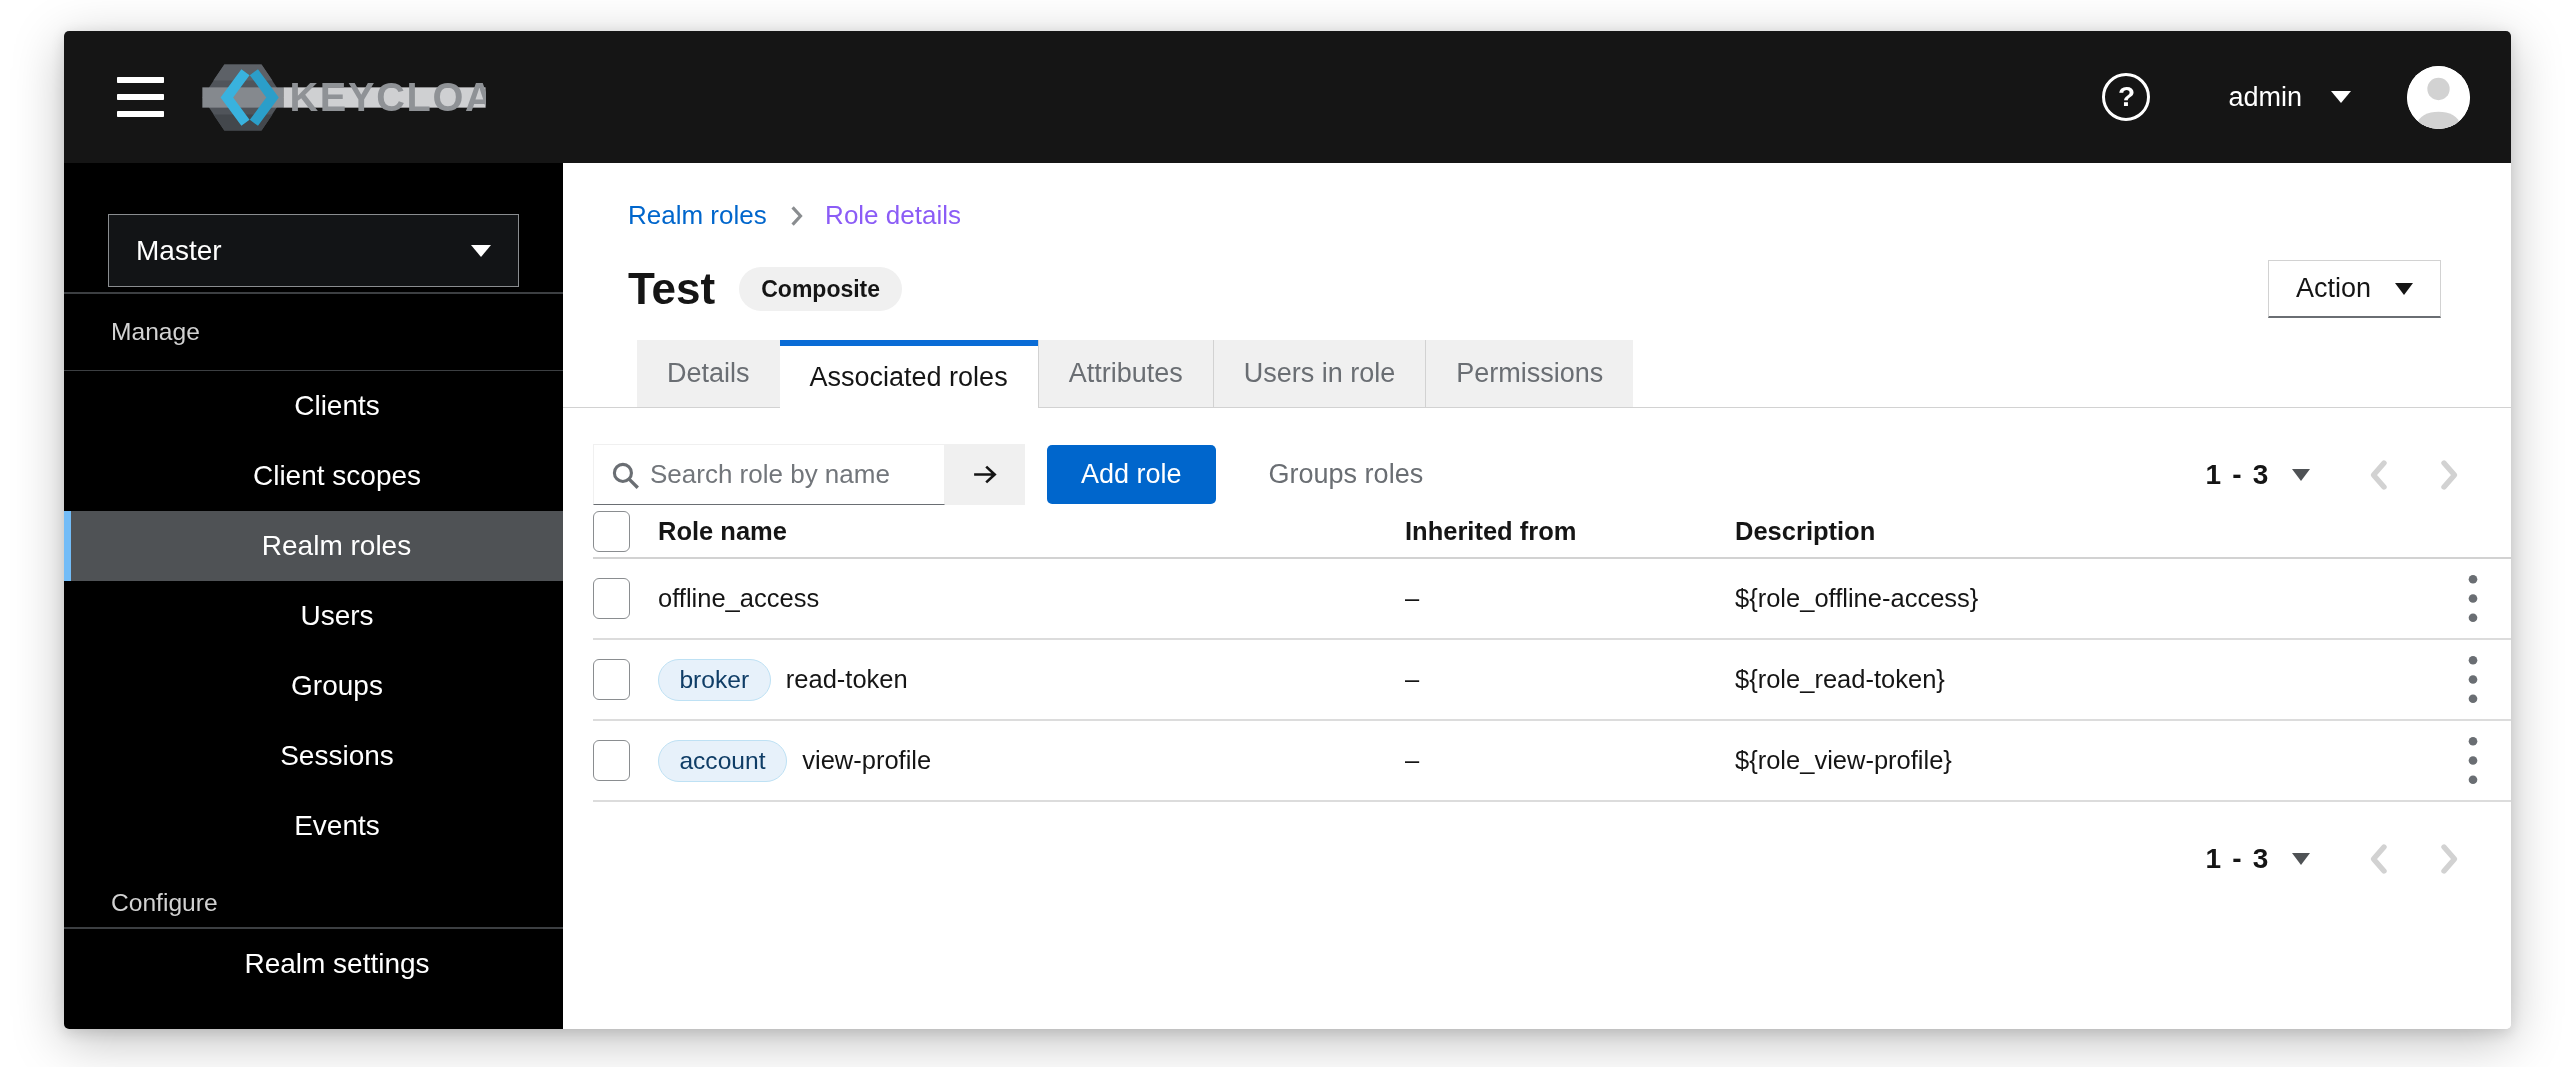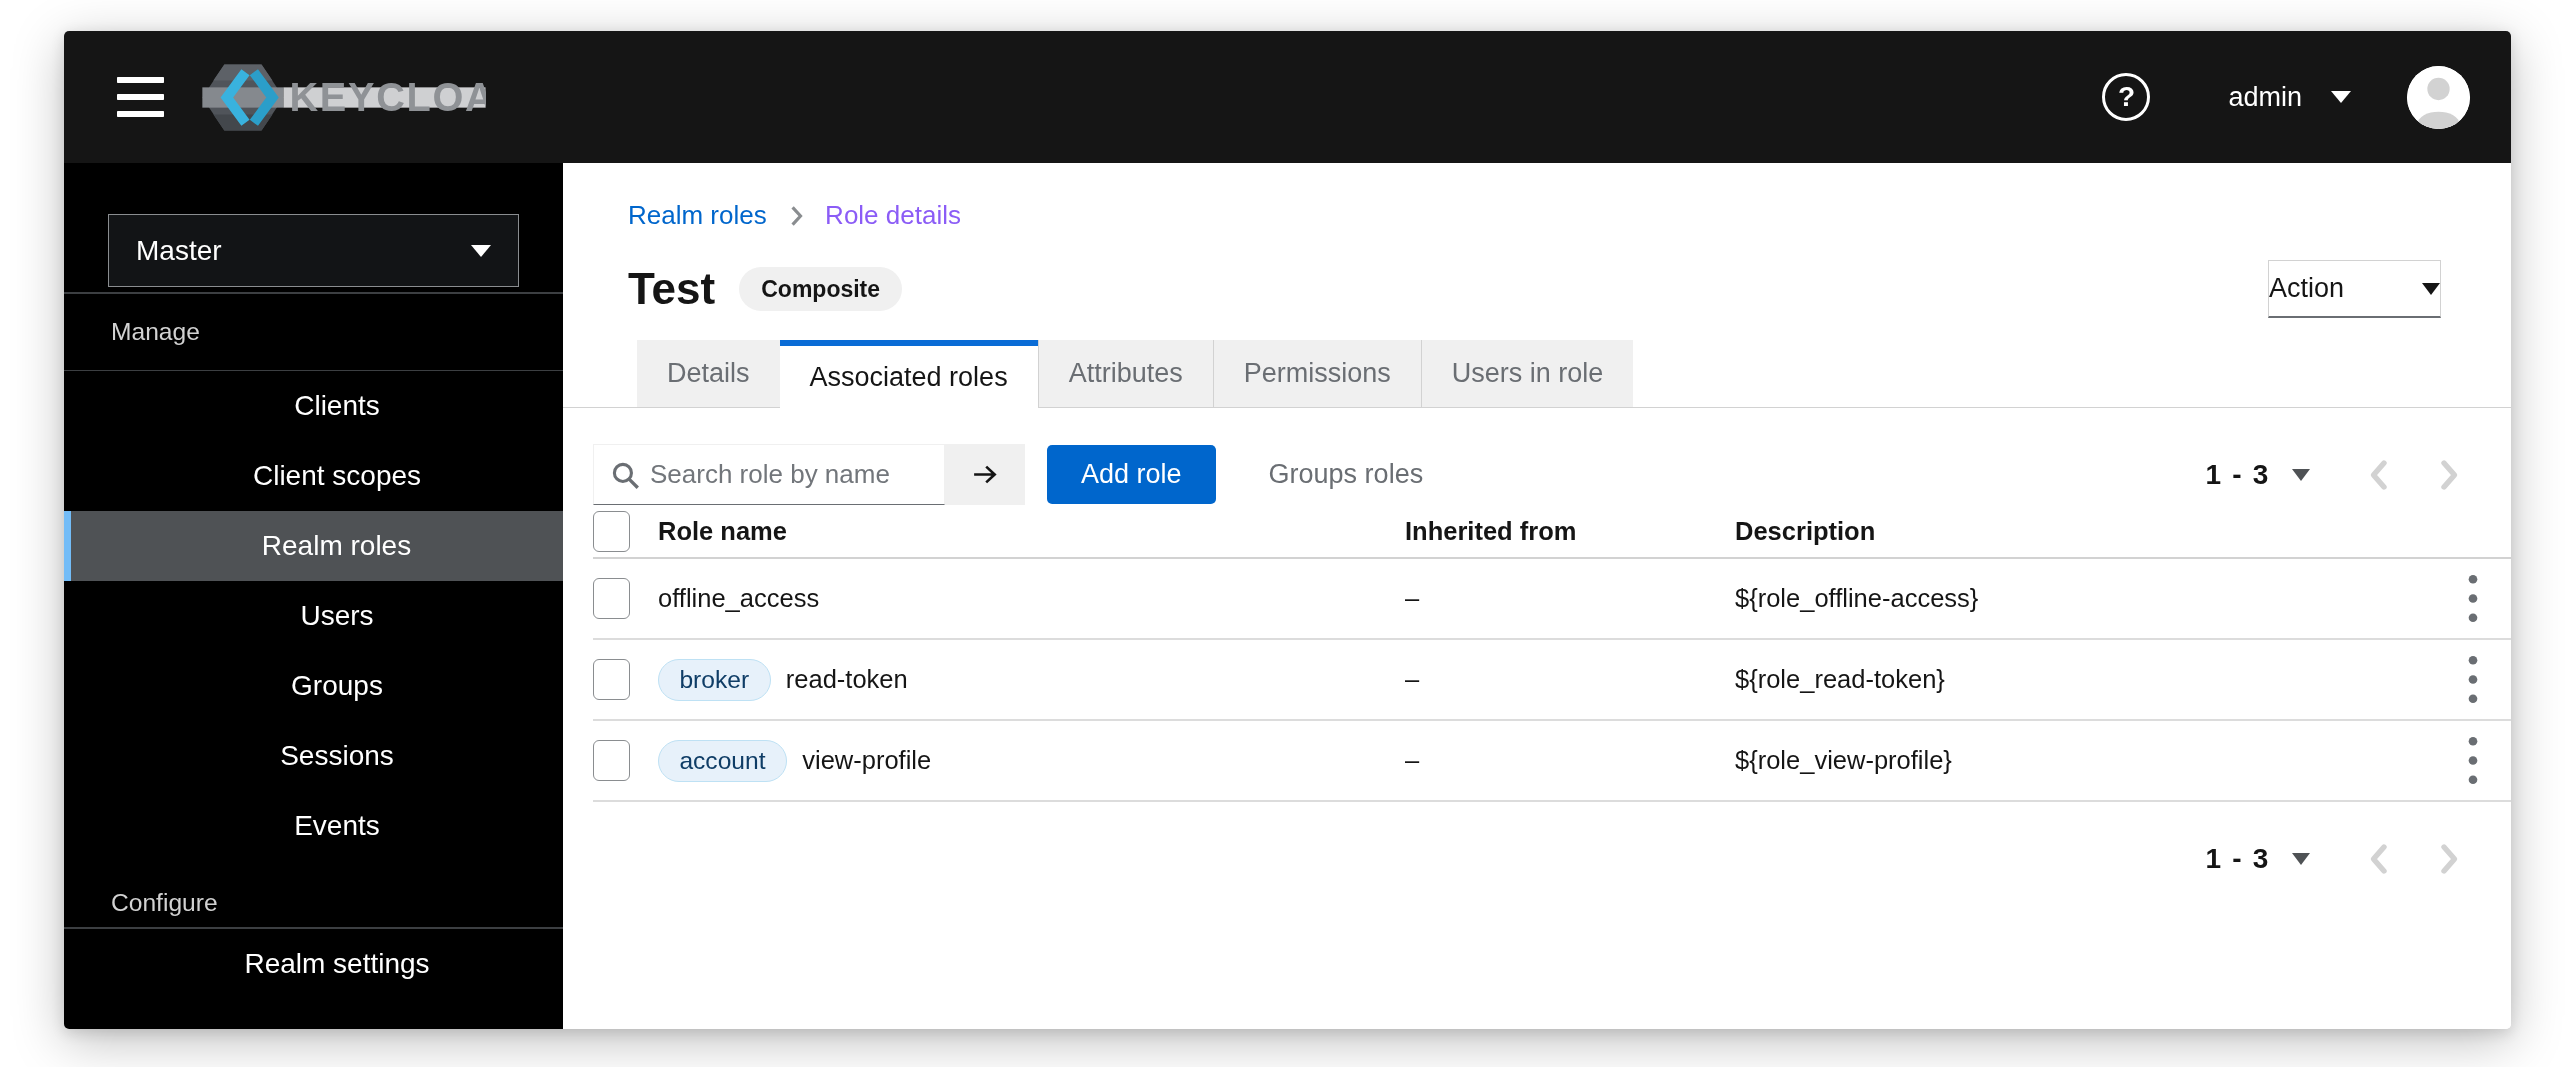--- a/index.html
+++ b/index.html
@@ -66,21 +66,21 @@
   .crumb-current { color: #8b5cf6; }
   .title-row { margin-top: 29px; display: flex; align-items: center; }
   .page-title { font-size: 44px; font-weight: 700; color: #151515; }
   .badge {
     margin-left: 24px; background: #f0f0f0; border-radius: 34px;
     padding: 8.5px 22px; font-size: 23px; font-weight: 700; color: #151515;
   }
   .action-btn {
     margin-left: auto; width: 173px; height: 58px; background: #fff;
     border: 0.8px solid #d2d2d2; border-bottom: 2.5px solid #6a6e73;
-    display: flex; align-items: center; justify-content: space-between; gap: 24px;
+    display: flex; align-items: center; justify-content: center; gap: 24px;
     font-size: 27px; color: #151515; cursor: pointer;
   }
   .action-btn .caret-down { border-left-width: 9.3px; border-right-width: 9.3px; border-top-width: 12px; }
 
   
   .tabs-row { margin-top: 22px; padding-left: 74px; border-bottom: 1.7px solid #d2d2d2; display: flex; align-items: flex-start; }
   .tab {
     height: 67px; padding: 12px 30px; background: #f0f0f0; color: #6a6e73;
     font-size: 27px; display: flex; align-items: center; cursor: pointer; white-space: nowrap;
   }
@@ -241,22 +241,22 @@
             <span>Action</span>
             <span class="caret-down"></span>
           </div>
         </div>
       </div>
 
       <div class="tabs-row">
         <div class="tab">Details</div>
         <div class="tab active">Associated roles</div>
         <div class="tab sep">Attributes</div>
+        <div class="tab sep">Users in role</div>
         <div class="tab sep">Permissions</div>
-        <div class="tab sep">Users in role</div>
       </div>
 
       <div class="toolbar">
         <div class="search-group">
           <div class="search-box">
             <svg class="search-icon" width="31" height="31" viewBox="0 0 24 24">
               <circle cx="10" cy="10" r="6.6" fill="none" stroke="#6a6e73" stroke-width="2.4"></circle>
               <line x1="15" y1="15" x2="21.5" y2="21.5" stroke="#6a6e73" stroke-width="2.6"></line>
             </svg>
             <input class="search-input" type="text" placeholder="Search role by name" style="">

